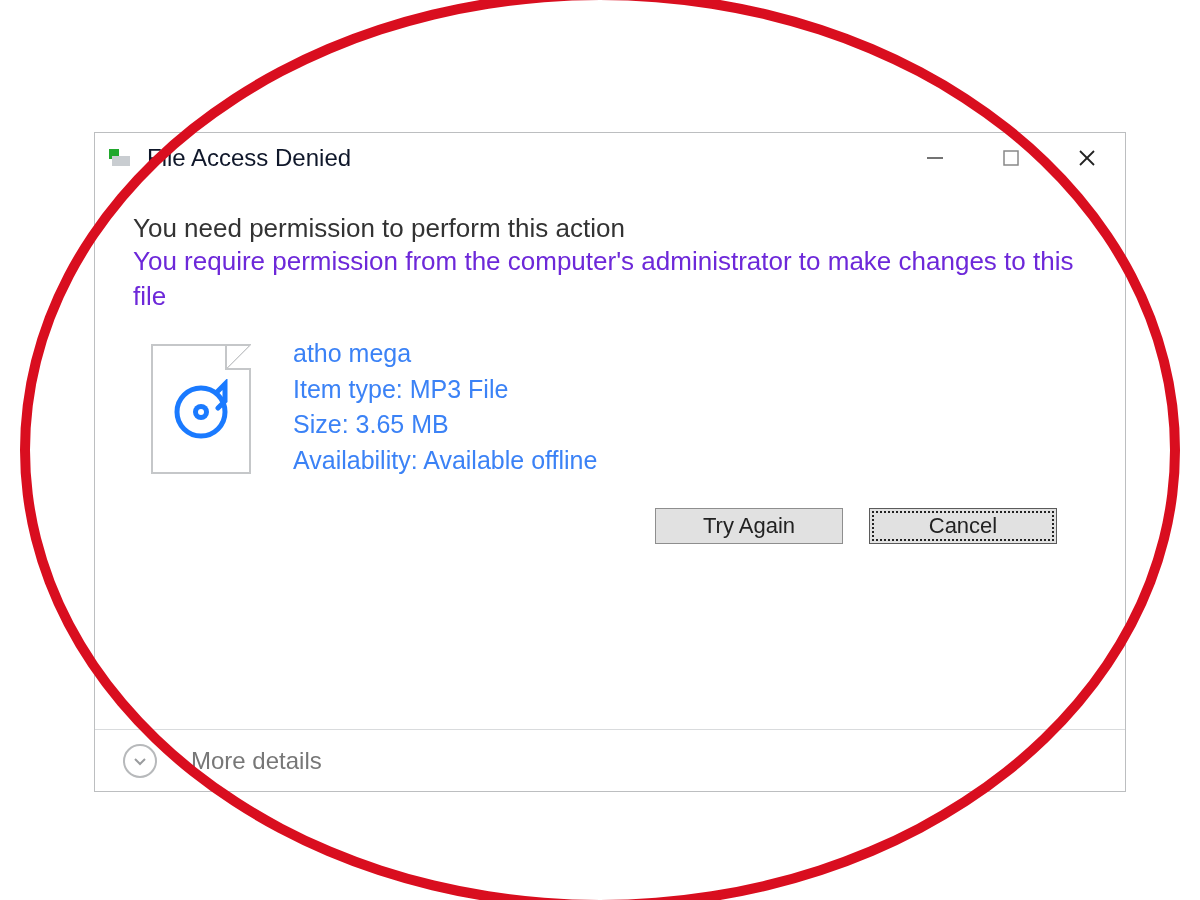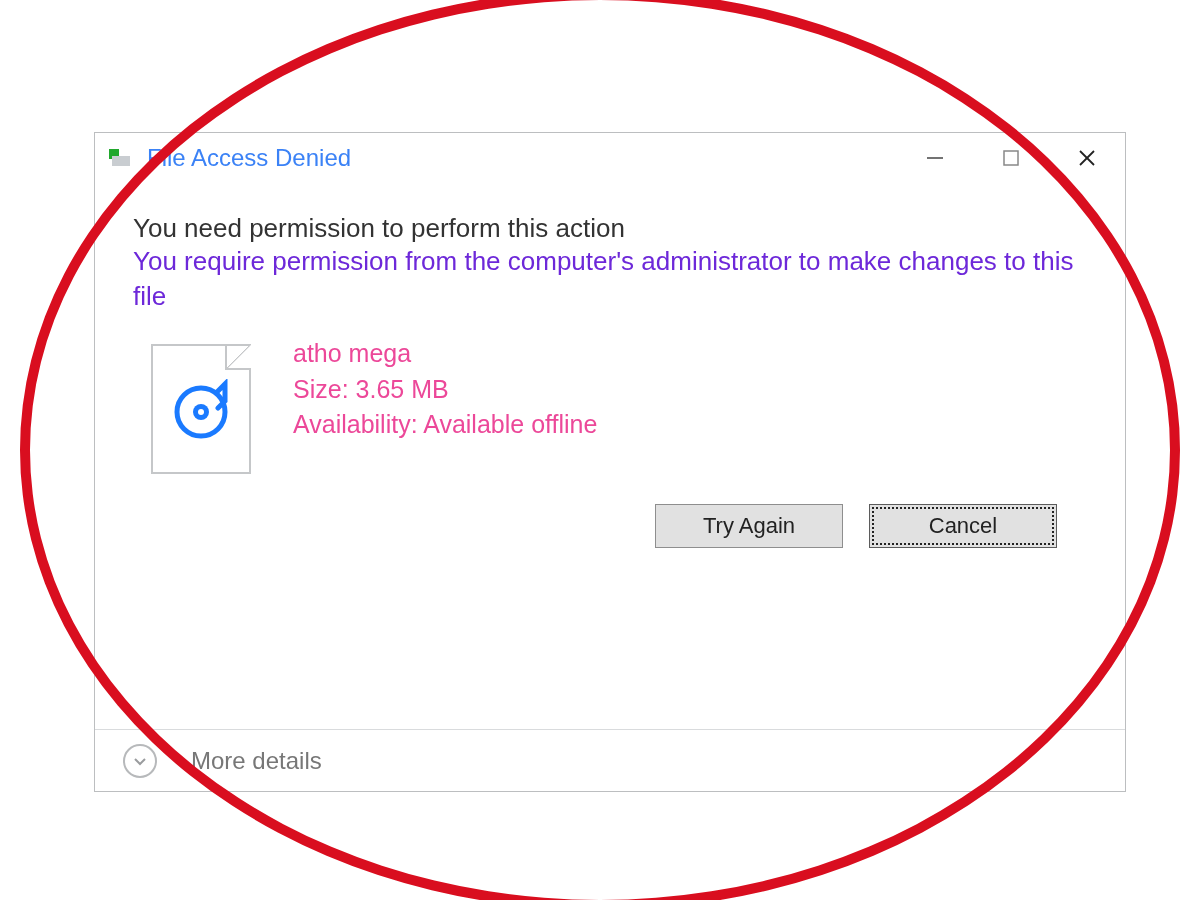--- a/index.html
+++ b/index.html
@@ -61,21 +61,21 @@
       content: "";
       position: absolute;
       left: 3px;
       top: 10px;
       width: 18px;
       height: 10px;
       background: #c9cdd1;
     }
     .title-text {
       font-size: 24px;
-      color: #3b82f6;
+      color: #0f172a;
       flex: 1;
     }
     .win-controls {
       display: flex;
       height: 100%;
     }
     .win-btn {
       width: 76px;
       height: 100%;
       display: flex;
@@ -130,36 +130,36 @@
     .media-glyph {
       position: absolute;
       left: 50%;
       top: 52%;
       transform: translate(-50%, -50%);
       width: 66px;
       height: 66px;
     }
     .file-meta {
       font-size: 25px;
-      color: #ec4899;
+      color: #3b82f6;
       line-height: 1.42;
     }
     .file-meta div {
       white-space: nowrap;
     }
     .button-row {
       display: flex;
       justify-content: flex-end;
       gap: 26px;
       padding-right: 30px;
       margin-top: 10px;
     }
     .btn {
       min-width: 188px;
-      height: 44px;
+      height: 36px;
       background: #e1e1e1;
       border: 1px solid #8e8e8e;
       font-size: 22px;
       color: #222;
       display: flex;
       align-items: center;
       justify-content: center;
       font-family: inherit;
     }
     .btn.focused {
@@ -235,20 +235,24 @@
         <svg class="media-glyph" viewBox="0 0 66 66">
           <circle cx="33" cy="33" r="24" fill="none" stroke="#1a7aff" stroke-width="5"></circle>
           <circle cx="33" cy="33" r="8" fill="#1a7aff"></circle>
           <circle cx="33" cy="33" r="3" fill="#ffffff"></circle>
           <path d="M50 12 L57 5 L57 22 L50 29" fill="none" stroke="#1a7aff" stroke-width="5" stroke-linecap="round"></path>
         </svg>
       </div>
       <div class="file-meta">
         <div>atho mega</div>
         <div>
+          <span>Item type:</span>
+          <span>MP3 File</span>
+        </div>
+        <div>
           <span>Size:</span>
           <span>3.65 MB</span>
         </div>
         <div>
           <span>Availability:</span>
           <span>Available offline</span>
         </div>
       </div>
     </div>
 

